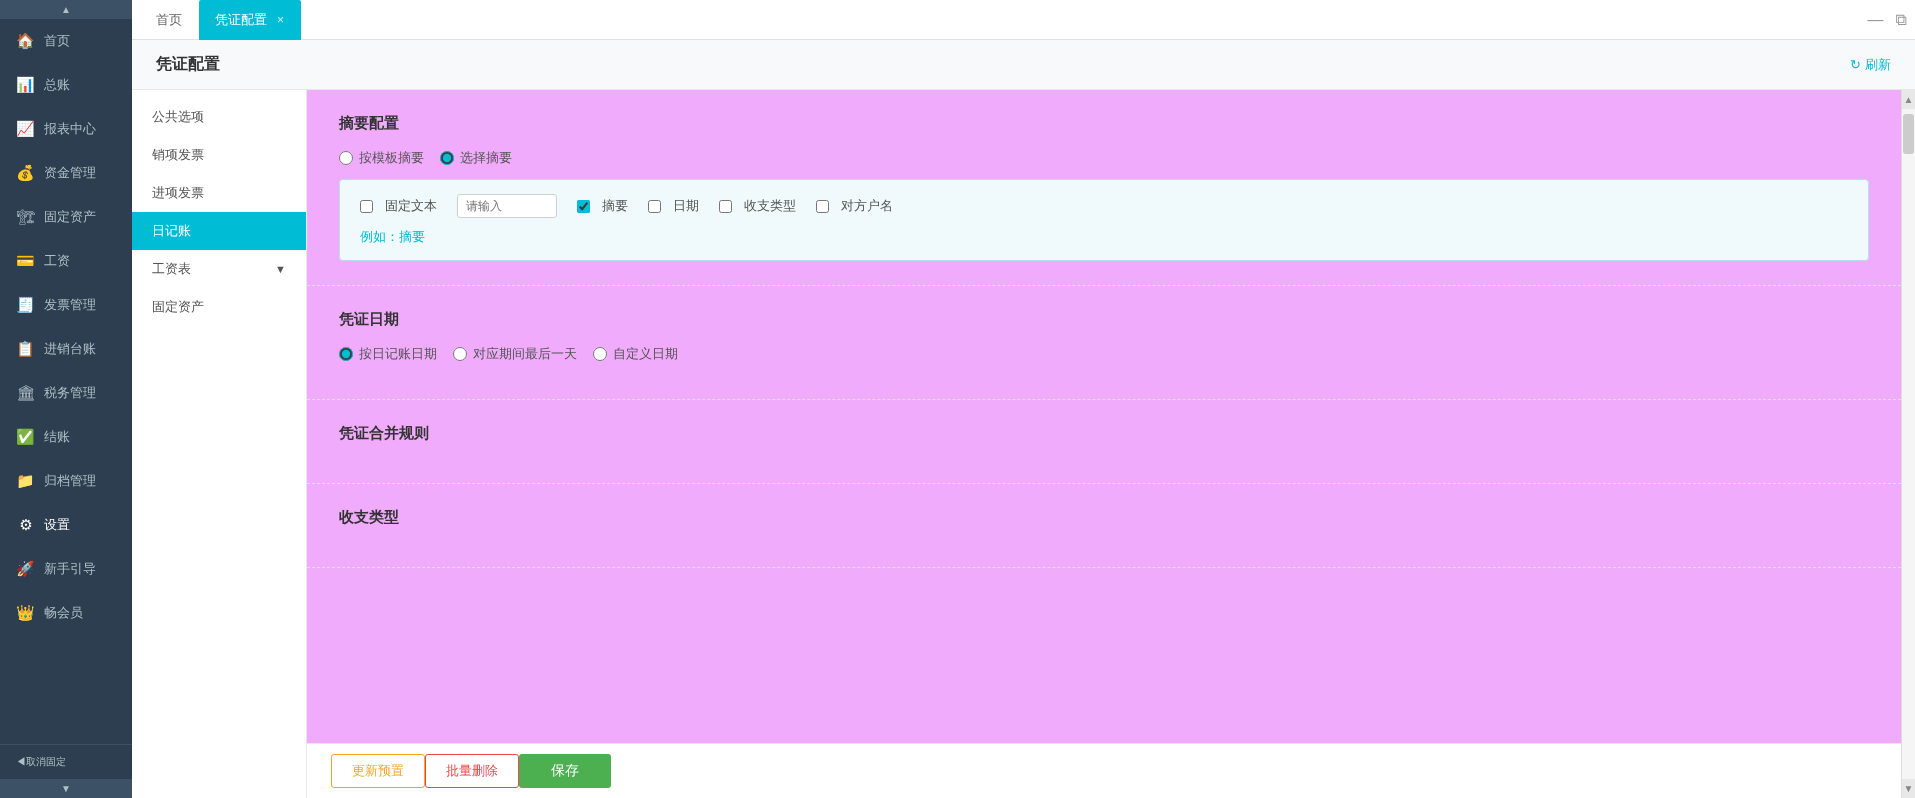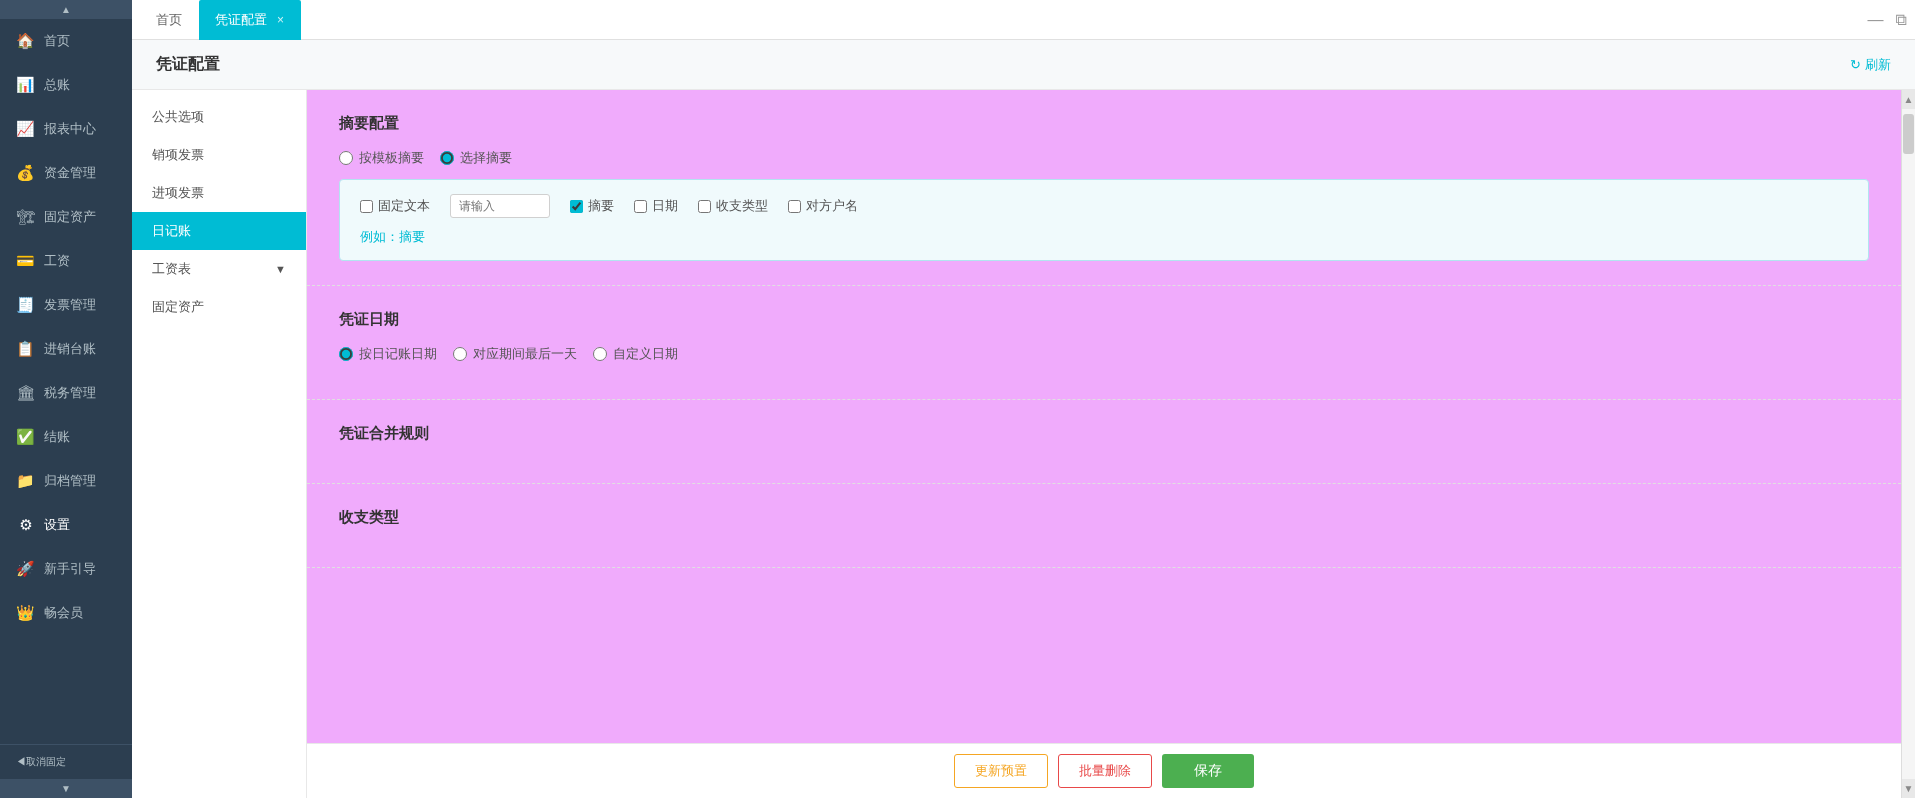--- a/index.html
+++ b/index.html
@@ -196,21 +196,21 @@
     }
     .summary-checks {
       display: flex;
       align-items: center;
       gap: 20px;
       flex-wrap: wrap;
     }
     .check-label {
       display: flex;
       align-items: center;
-      gap: 5px;
+      gap: 12px;
       font-size: 13px;
       color: #555;
       cursor: pointer;
     }
     .check-label input[type="checkbox"] {
       accent-color: #00bcd4;
       width: 13px;
       height: 13px;
     }
     .text-input {
@@ -228,22 +228,21 @@
       margin-top: 10px;
     }
 
     
     .bottom-bar {
       background: #fff;
       border-top: 1px solid #e8e8e8;
       padding: 10px 24px;
       display: flex;
       align-items: center;
-      justify-content: center;
-      gap: 10px;
+      justify-content: flex-start;
     }
     .btn {
       padding: 7px 20px;
       border-radius: 3px;
       font-size: 13px;
       cursor: pointer;
       border: none;
       outline: none;
     }
     .btn-outline-warning {

